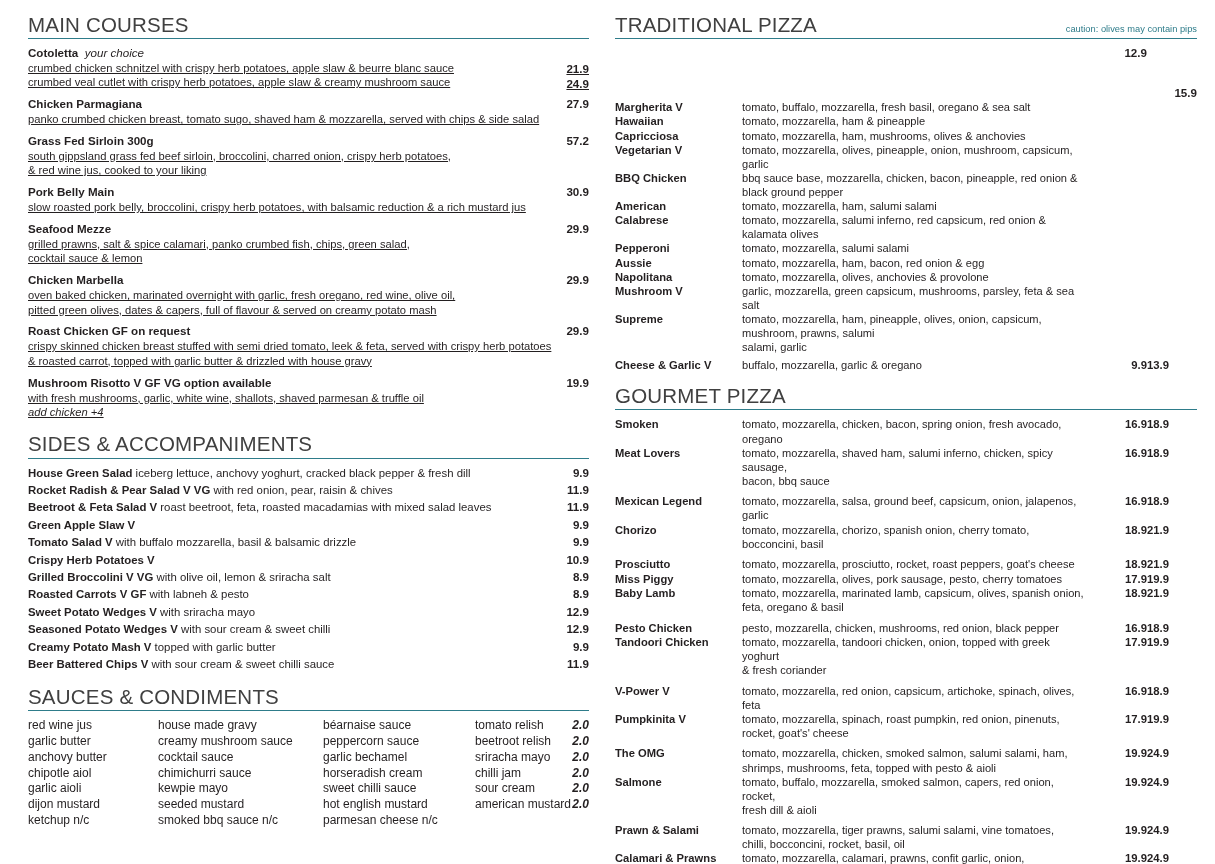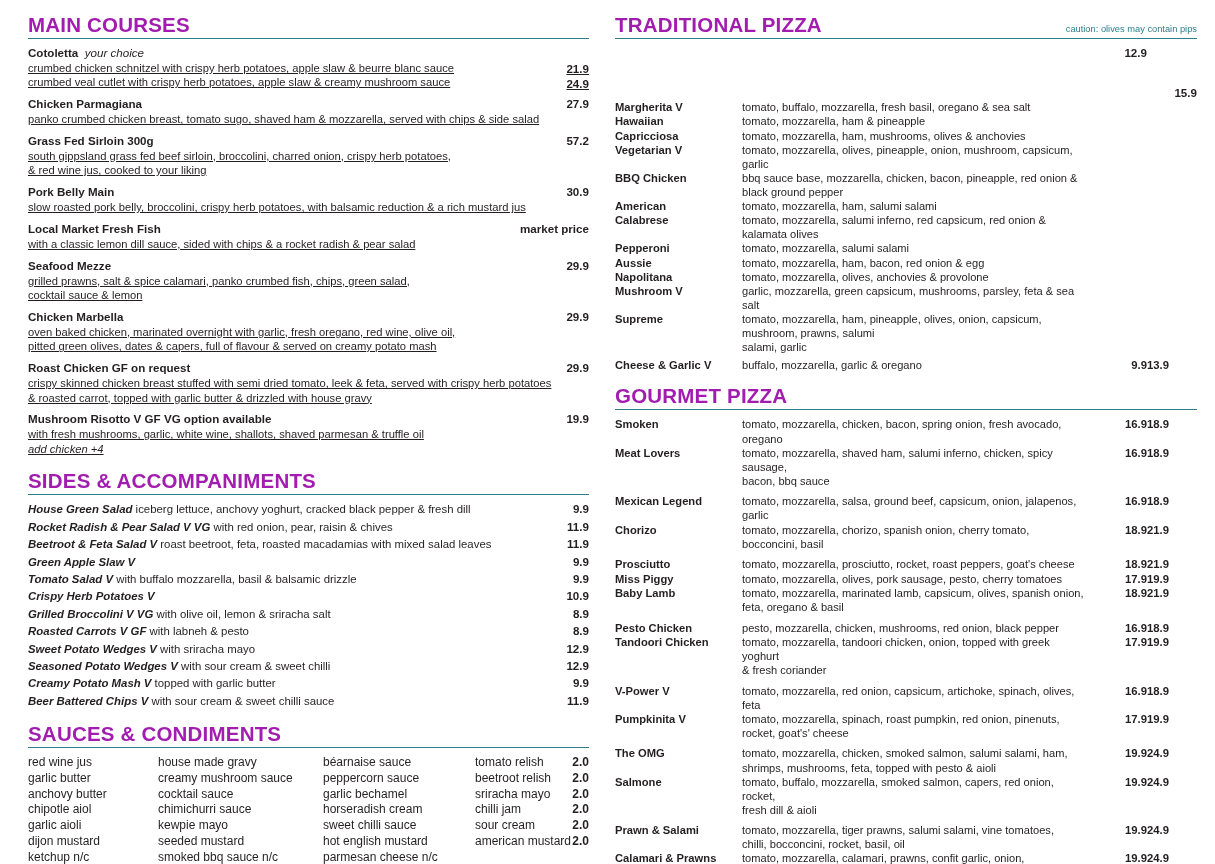--- a/index.html
+++ b/index.html
@@ -31,22 +31,22 @@
     align-items: flex-end;
     justify-content: space-between;
     border-bottom: 1.6px solid #2e7c8a;
     padding-bottom: 2px;
     margin-bottom: 7px;
   }
   .sec-head h2 {
     margin: 0;
     font-size: 20.5px;
     letter-spacing: 0.2px;
-    font-weight: bold;
-    color: #a21caf;
+    font-weight: normal;
+    color: #404040;
     line-height: 1.08;
   }
   .sec-note {
     font-size: 9.3px;
     color: #2e7c8a;
     padding-bottom: 2px;
     white-space: nowrap;
   }
 
   
@@ -86,36 +86,36 @@
   }
 
   
   .side-row {
     display: flex;
     align-items: baseline;
     justify-content: space-between;
     margin-bottom: 2.6px;
   }
   .side-name { font-size: 11.4px; line-height: 1.3; }
-  .side-name b { font-weight: bold; font-style: italic; }
+  .side-name b { font-weight: bold; }
 
   
   .sauces-grid {
     display: grid;
     grid-template-columns: 130px 165px 152px 1fr;
     font-size: 12px;
     line-height: 1.32;
   }
   .sauce-col { }
   .sauce-col.last {
     display: flex;
     justify-content: space-between;
   }
   .sauce-col.last .names { }
-  .sauce-col.last .prices { text-align: right; font-weight: bold; }
+  .sauce-col.last .prices { text-align: right; font-weight: bold; font-style: italic; }
 
   
   .pz-head {
     display: flex;
     justify-content: flex-end;
     font-size: 11.6px;
     font-weight: bold;
     margin-bottom: 1px;
   }
   .pz-head .p1 { width: 56px; text-align: right; }
@@ -188,29 +188,20 @@
               <div class="dish-desc">&amp; red wine jus, cooked to your liking</div>
             </div>
           </div>
           <div class="dish">
             <div class="dish-row">
               <div class="dish-name">Pork Belly Main</div>
               <div class="price">30.9</div>
             </div>
             <div class="desc-row">
               <div class="dish-desc">slow roasted pork belly, broccolini, crispy herb potatoes, with balsamic reduction &amp; a rich mustard jus</div>
-            </div>
-          </div>
-          <div class="dish">
-            <div class="dish-row">
-              <div class="dish-name">Local Market Fresh Fish</div>
-              <div class="price">market price</div>
-            </div>
-            <div class="desc-row">
-              <div class="dish-desc">with a classic lemon dill sauce, sided with chips &amp; a rocket radish &amp; pear salad</div>
             </div>
           </div>
           <div class="dish">
             <div class="dish-row">
               <div class="dish-name">Seafood Mezze</div>
               <div class="price">29.9</div>
             </div>
             <div class="desc-row">
               <div class="dish-desc">grilled prawns, salt &amp; spice calamari, panko crumbed fish, chips, green salad,</div>
             </div>

